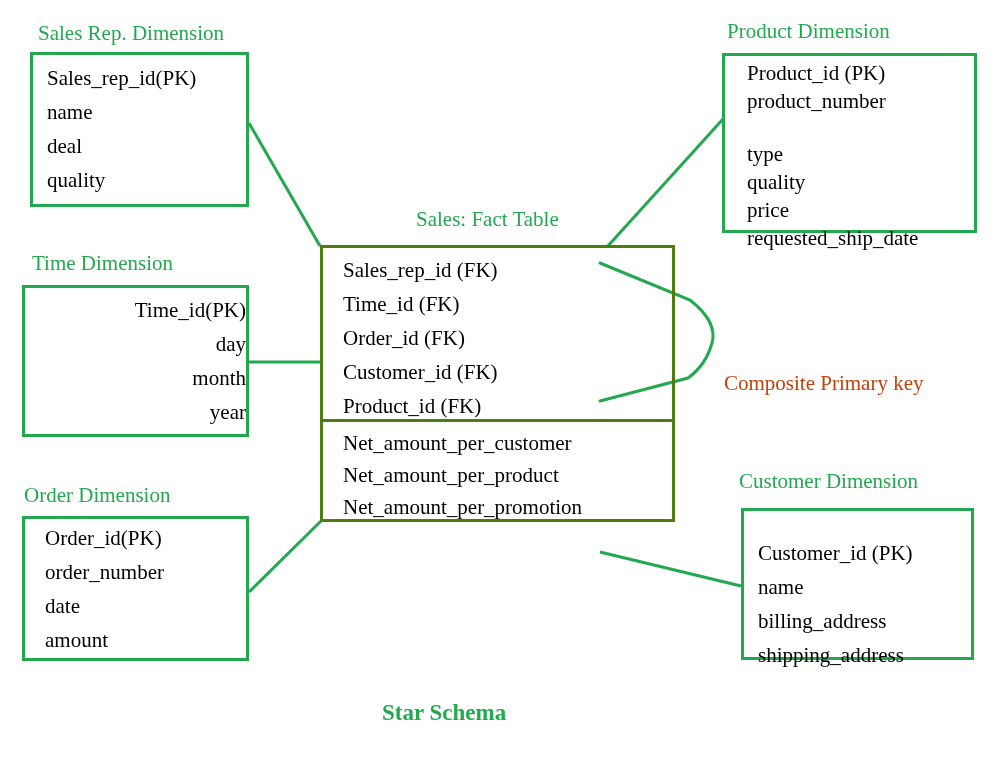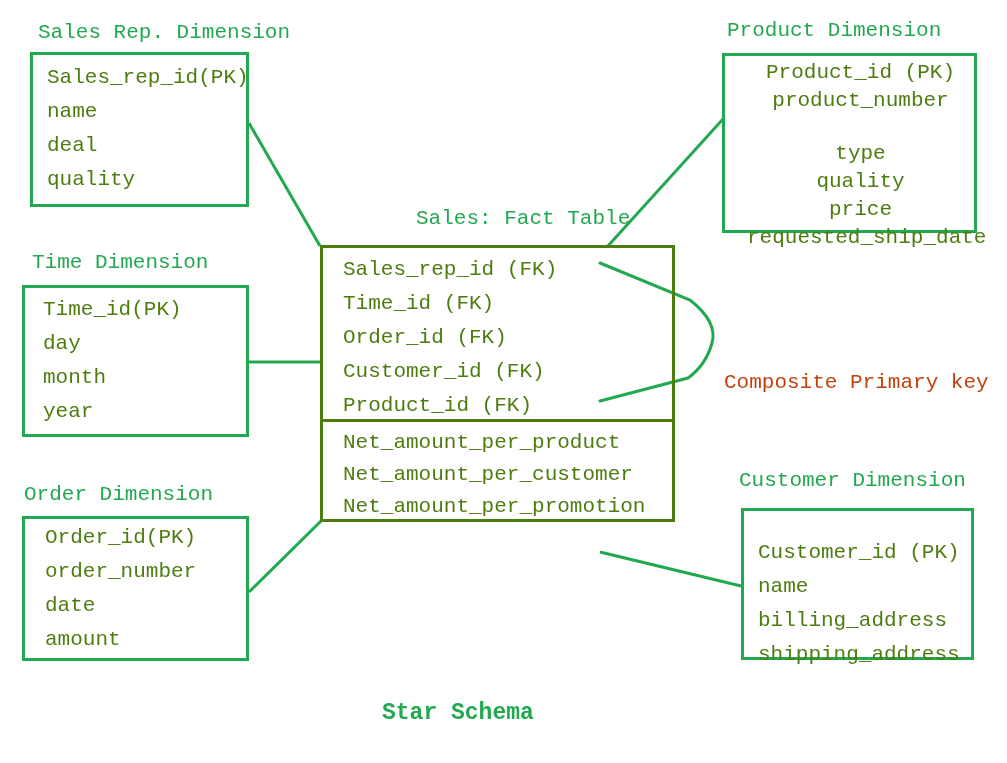--- a/index.html
+++ b/index.html
@@ -6,21 +6,21 @@
     margin: 0;
     padding: 0;
     background: #ffffff;
   }
   #canvas {
     position: relative;
     width: 1007px;
     height: 763px;
     background: #ffffff;
     overflow: hidden;
-    font-family: Liberation Mono, monospace;
+    font-family: Liberation Serif, serif;
   }
   #connectors {
     position: absolute;
     left: 0;
     top: 0;
     width: 1007px;
     height: 763px;
     pointer-events: none;
   }
   .entity {
@@ -39,21 +39,21 @@
     border: 3px solid #22a84f;
     background: transparent;
     box-sizing: border-box;
   }
   .field-list {
     list-style: none;
     margin: 0;
     padding: 0;
   }
   .field {
-    color: #4d7c0f;
+    color: #000000;
     font-size: 21px;
     line-height: 34px;
     white-space: nowrap;
   }
   .fact-section {
     position: absolute;
     box-sizing: border-box;
     border: 3px solid #4d7c0f;
   }
   .fact-keys {
@@ -108,36 +108,36 @@
         <li class="field">Sales_rep_id(PK)</li>
         <li class="field">name</li>
         <li class="field">deal</li>
         <li class="field">quality</li>
       </ul>
     </div>
   </div>
 
   <div class="entity">
     <div class="entity-title" style="left:727px; top:18px;">Product Dimension</div>
-    <div class="entity-box" style="left:722px; top:53px; width:255px; height:180px;text-align:center;">
+    <div class="entity-box" style="left:722px; top:53px; width:255px; height:180px;">
       <ul class="field-list" style="padding:3px 0 0 22px;">
         <li class="field" style="line-height:28px;">Product_id (PK)</li>
         <li class="field" style="line-height:28px;">product_number</li>
         <li class="field" style="line-height:28px;margin-top:25px;">type</li>
         <li class="field" style="line-height:28px;">quality</li>
         <li class="field" style="line-height:28px;">price</li>
         <li class="field" style="line-height:28px;">requested_ship_date</li>
       </ul>
     </div>
   </div>
 
   <div class="entity">
     <div class="entity-title" style="left:32px; top:250px;">Time Dimension</div>
     <div class="entity-box" style="left:22px; top:285px; width:227px; height:152px;">
-      <ul class="field-list" style="padding:5px 0 0 18px;">
+      <ul class="field-list" style="padding:5px 0 0 18px;text-align:right;">
         <li class="field">Time_id(PK)</li>
         <li class="field">day</li>
         <li class="field">month</li>
         <li class="field">year</li>
       </ul>
     </div>
   </div>
 
   <div class="entity">
     <div class="entity-title" style="left:24px; top:482px;">Order Dimension</div>
@@ -171,22 +171,22 @@
         <li class="field">Sales_rep_id (FK)</li>
         <li class="field">Time_id (FK)</li>
         <li class="field">Order_id (FK)</li>
         <li class="field">Customer_id (FK)</li>
         <li class="field">Product_id (FK)</li>
       </ul>
     </div>
 
     <div class="fact-section fact-measures">
       <ul class="field-list">
+        <li class="field" style="line-height:32px;">Net_amount_per_customer</li>
         <li class="field" style="line-height:32px;">Net_amount_per_product</li>
-        <li class="field" style="line-height:32px;">Net_amount_per_customer</li>
         <li class="field" style="line-height:32px;">Net_amount_per_promotion</li>
       </ul>
     </div>
   </div>
 
   <div class="annotation" style="left:724px; top:331px;">Composite Primary key</div>
 
   <div class="diagram-caption" style="left:382px; top:700px;">Star Schema</div>
 
 </div>

